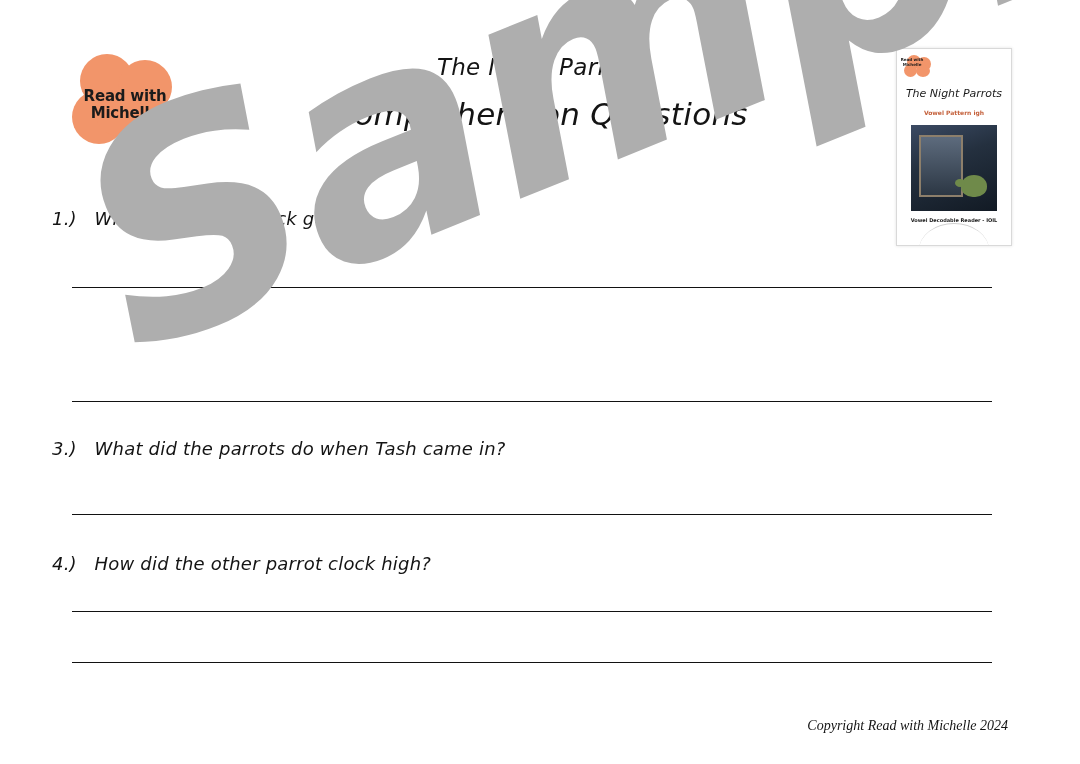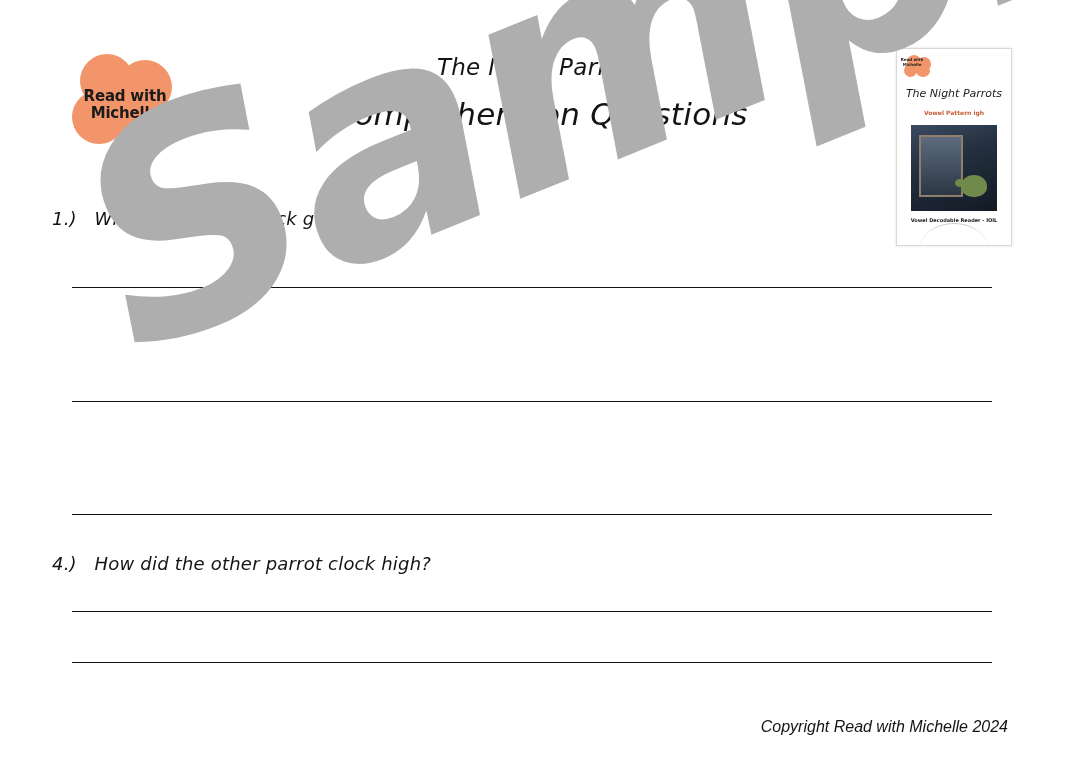--- a/index.html
+++ b/index.html
@@ -215,22 +215,22 @@
     width: 920px;
     height: 0;
     border-top: 1.6px solid #121212;
   }
 
   
   .footer {
     position: absolute;
     right: 72px;
     top: 718px;
-    font-family: Liberation Sans, sans-serif;
-    font-size: 16px;
+    font-family: Liberation Serif, serif;
+    font-size: 14px;
     font-style: italic;
     color: #141414;
   }
 
   
   .watermark {
     position: absolute;
     left: 0;
     top: 0;
     width: 1080px;
@@ -297,20 +297,25 @@
 
   <div class="q" style="top:208px">
     <span>1.)</span>
     &nbsp;
     <span>When did Tash's clock go off?</span>
   </div>
   <div class="rule" style="top:287px"></div>
 
   <div class="rule" style="top:401px"></div>
 
+  <div class="q" style="top:438px">
+    <span>3.)</span>
+    &nbsp;
+    <span>What did the parrots do when Tash came in?</span>
+  </div>
   <div class="rule" style="top:514px"></div>
 
   <div class="q" style="top:553px">
     <span>4.)</span>
     &nbsp;
     <span>How did the other parrot clock high?</span>
   </div>
   <div class="rule" style="top:611px"></div>
   <div class="rule" style="top:662px"></div>
 

